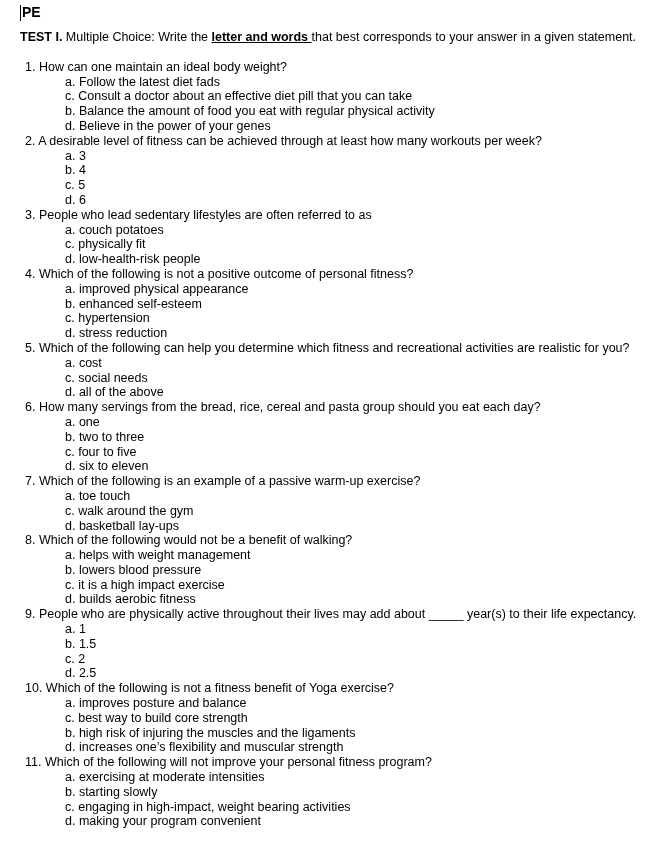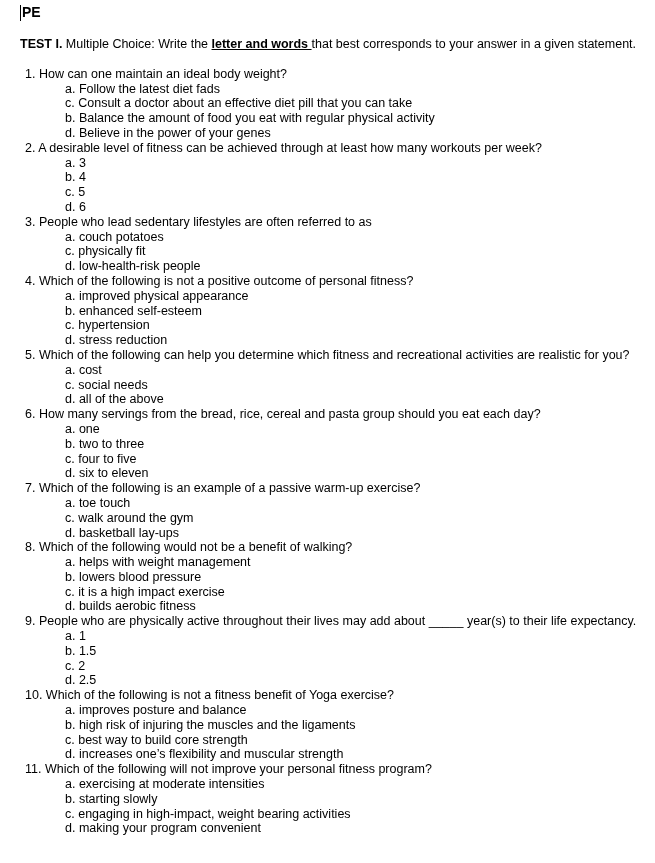--- a/index.html
+++ b/index.html
@@ -28,21 +28,21 @@
     width: 1px;
     height: 16px;
     background: #000;
     margin-right: 1px;
   }
   .doc-title {
     font-weight: bold;
     font-size: 14px;
   }
   .instruction {
-    margin-top: 16px;
+    margin-top: 9px;
   }
   .instruction .prefix {
     font-weight: bold;
   }
   .instruction .emphasis {
     font-weight: bold;
     text-decoration: underline;
   }
   .question-list {
     margin-top: 15px;
@@ -183,24 +183,24 @@
 
   <div class="option-line">d. 2.5</div>
 </div>
   </div>
 
   <div class="question-block">
     <div class="question-line"><span>10.</span><span> Which of the following is not a fitness benefit of Yoga exercise?</span></div>
     <div>
   <div class="option-line">a. improves posture and balance</div>
 
+  <div class="option-line">c. best way to build core strength</div>
+
   <div class="option-line">b. high risk of injuring the muscles and the ligaments</div>
 
-  <div class="option-line">c. best way to build core strength</div>
-
   <div class="option-line">d. increases one’s flexibility and muscular strength</div>
 </div>
   </div>
 
   <div class="question-block">
     <div class="question-line"><span>11.</span><span> Which of the following will not improve your personal fitness program?</span></div>
     <div>
   <div class="option-line">a. exercising at moderate intensities</div>
 
   <div class="option-line">b. starting slowly</div>

